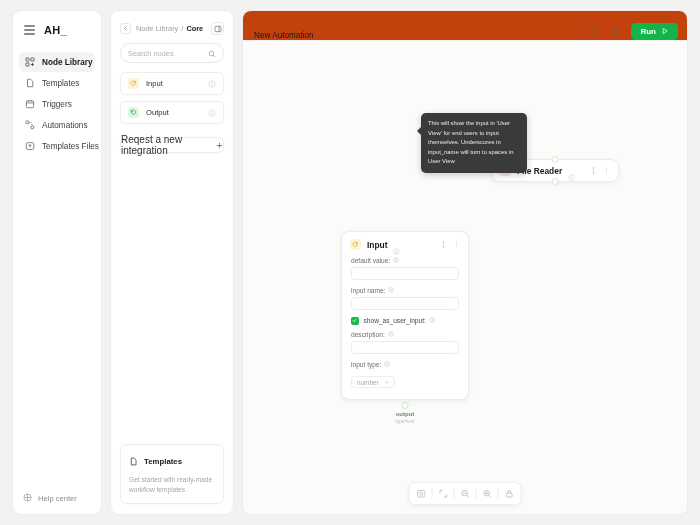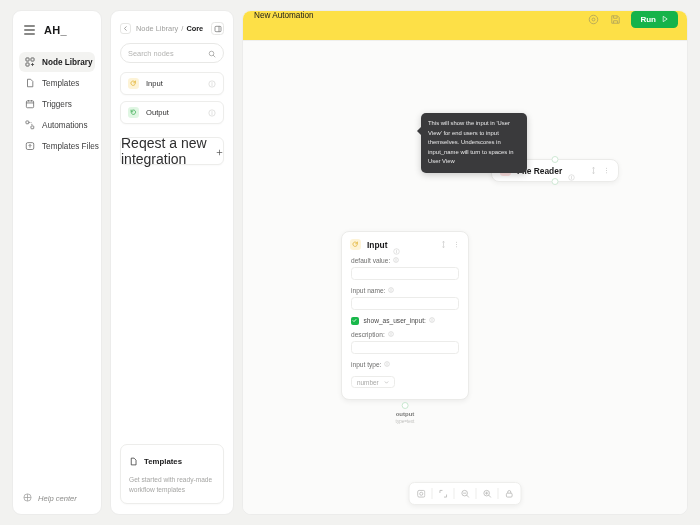--- a/index.html
+++ b/index.html
@@ -46,21 +46,21 @@
     white-space: nowrap;
   }
   .sb-item.active { background: #f3f3f1; font-weight: 600; color: #19191a; }
   .sb-ico { width: 10px; height: 10px; flex: 0 0 10px; display: flex; align-items: center; justify-content: center; }
   .sb-ico svg { width: 10px; height: 10px; display: block; }
 
   .sb-footer {
     margin-top: auto;
     padding: 8px 6px 10px 10px;
     display: flex; align-items: center; gap: 6px;
-    font-size: 7.6px; color: #8d8d8b; cursor: pointer; font-style: italic;
+    font-size: 7.6px; color: #8d8d8b; cursor: pointer;
   }
   .sb-footer svg { width: 9px; height: 9px; }
 
   
   .library {
     width: 124px;
     flex: 0 0 124px;
     background: #ffffff;
     border-radius: 9px;
     border: 1px solid #ececeb;
@@ -119,23 +119,23 @@
   .node-badge svg { width: 6.5px; height: 6.5px; }
   .nb-input  { background: #fdf3d6; }
   .nb-output { background: #e0f6e3; }
   .nb-note   { background: #fde0e0; }
   .node-card .nm { font-size: 7.6px; color: #2e2e2f; }
   .info-i { margin-left: auto; width: 8px; height: 8px; opacity: .45; }
   .info-i svg { width: 8px; height: 8px; display:block; }
 
   .req-btn {
     margin: 13px 9px 0 9px;
-    height: 28px; border: 1px solid #ededeb; border-radius: 6px;
+    height: 16px; border: 1px solid #ededeb; border-radius: 6px;
     background: #fff; display: flex; align-items: center; justify-content: center;
-    gap: 5px; font-size: 14px; color: #2e2e2f; cursor: pointer;
+    gap: 5px; font-size: 10px; color: #2e2e2f; cursor: pointer;
     box-shadow: 0 1px 1.5px rgba(0,0,0,.025);
   }
   .req-btn svg { width: 7px; height: 7px; }
 
   .tpl-card {
     margin: auto 9px 10px 9px;
     border: 1px solid #ededeb; border-radius: 7px; background: #fff;
     padding: 7px 8px 8px 8px; cursor: pointer;
     box-shadow: 0 1px 1.5px rgba(0,0,0,.025);
   }
@@ -147,24 +147,24 @@
   
   .main {
     flex: 1; min-width: 0;
     background: #ffffff;
     border-radius: 9px; border: 1px solid #ececeb;
     display: flex; flex-direction: column;
     position: relative; overflow: hidden;
   }
   .topbar {
     height: 30px; flex: 0 0 30px;
-    display: flex; align-items: flex-start;
+    display: flex; align-items: flex-end;
     padding: 0 9px 0 11px;
     border-bottom: 1px solid #efefed;
-    background: #fde047; position: relative; z-index: 6;
+    background: #c2410c; position: relative; z-index: 6;
   }
   .auto-title { font-size: 8.2px; color: #19191a; }
   .top-actions { margin-left: auto; display: flex; align-items: center; gap: 9px; }
   .icon-btn { width: 13px; height: 13px; display: flex; align-items: center; justify-content: center; cursor: pointer; opacity: .5; }
   .icon-btn svg { width: 11px; height: 11px; }
   .run-btn {
     display: flex; align-items: center; gap: 5px;
     height: 17px; padding: 0 9px; border-radius: 4.5px;
     background: #15b34a; color: #fff; font-size: 8px; font-weight: 600;
     cursor: pointer; border: 0;

